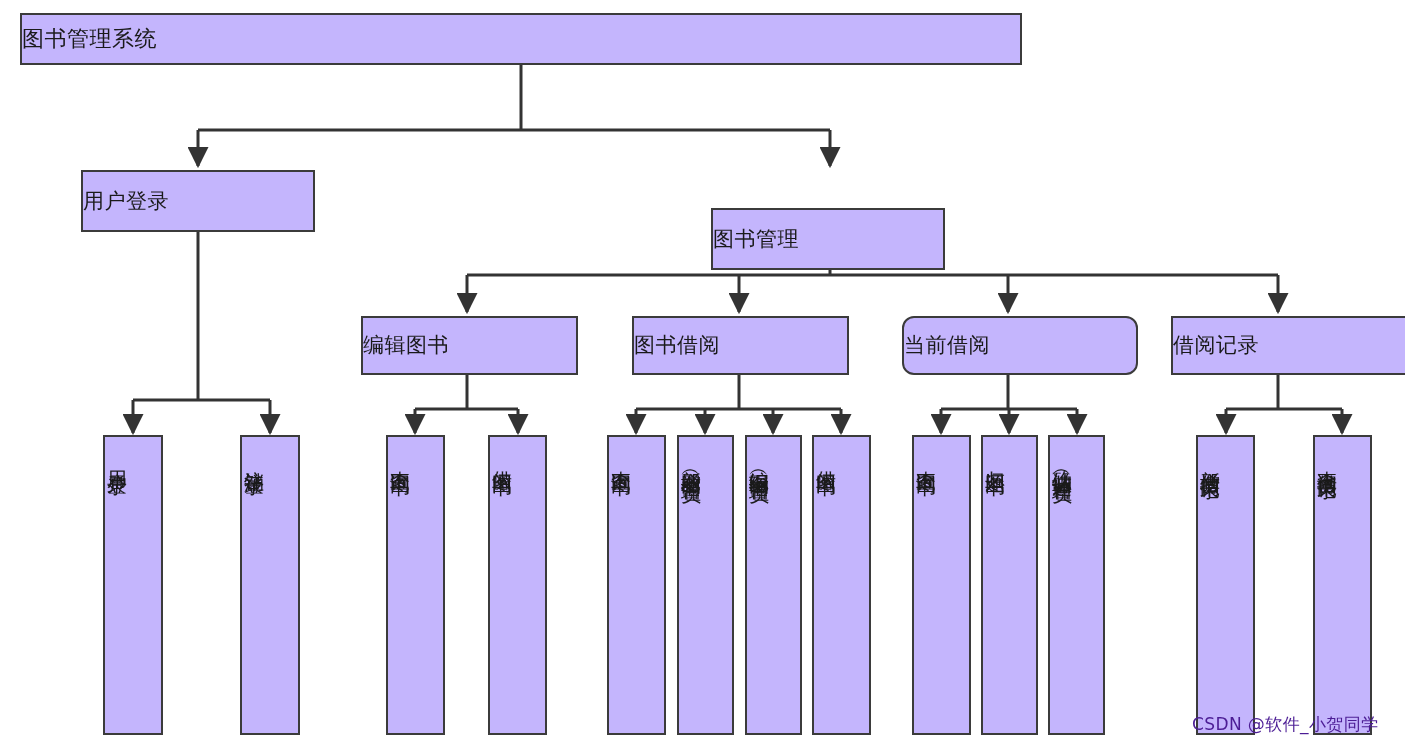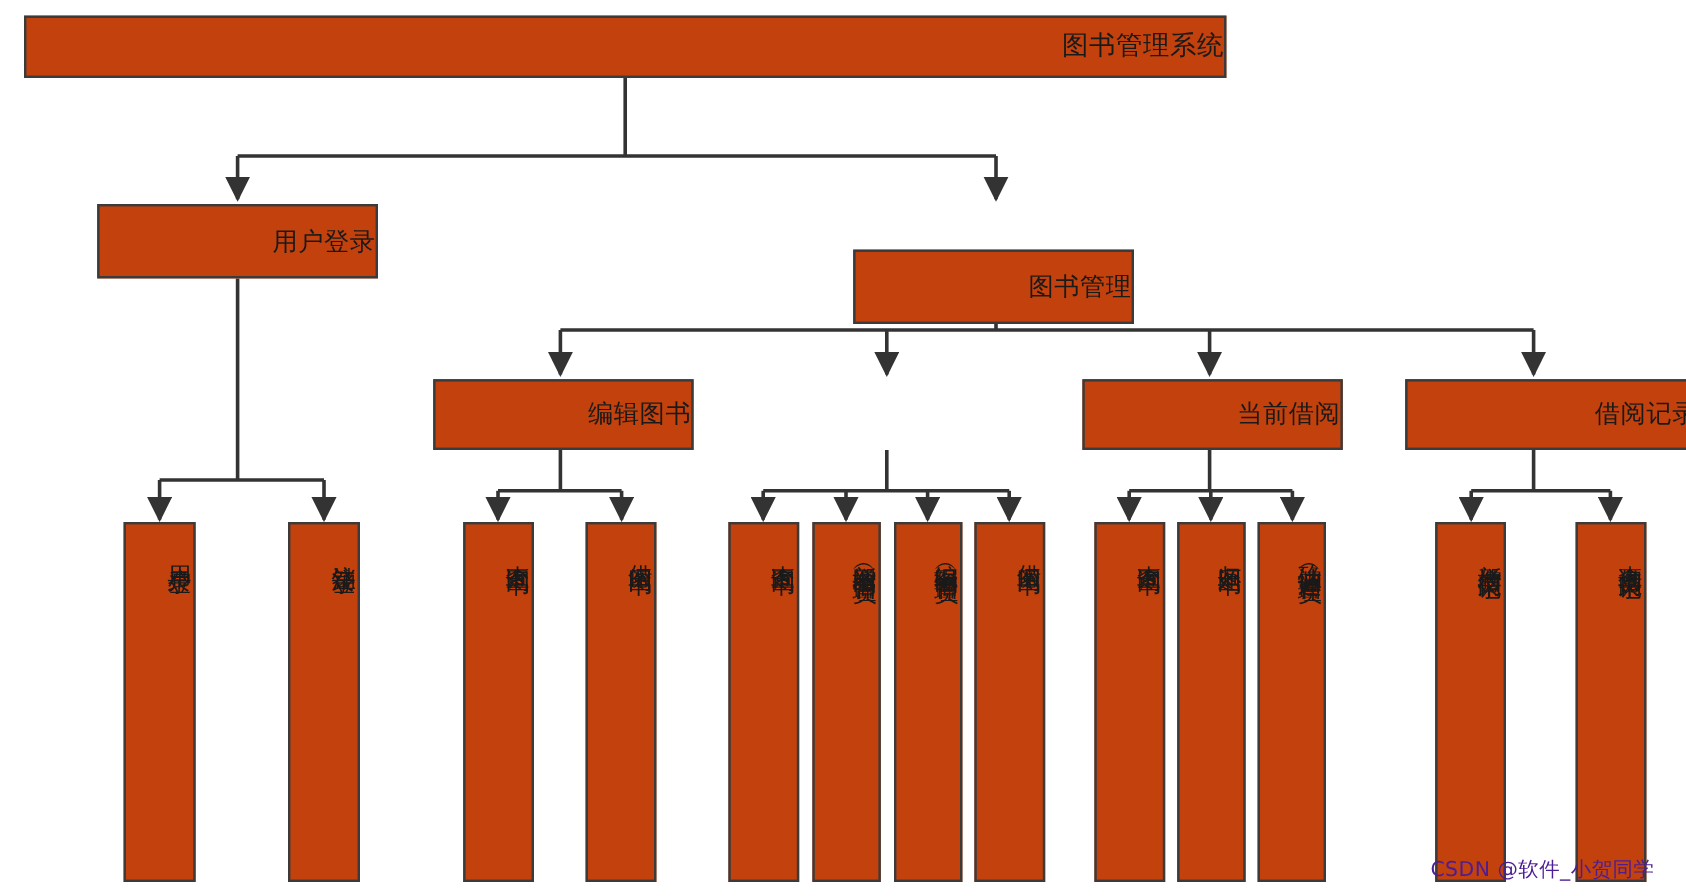--- a/index.html
+++ b/index.html
@@ -8,25 +8,25 @@
     background:#ffffff;
     font-family:"DejaVu Sans","Liberation Sans",sans-serif;
     overflow:hidden;
   }
   #diagram{position:relative;width:1405px;height:747px;}
   #wires{position:absolute;left:0;top:0;width:1405px;height:747px;}
 
   .node{
     position:absolute;
     box-sizing:border-box;
-    background:#c2410c;
+    background:#c4b5fd;
     border:2.5px solid #3b3b3b;
     display:flex;
     align-items:center;
-    justify-content:flex-end;
+    justify-content:flex-start;
     color:#1a1a1a;
   }
   .node .lbl{
     display:block;
     line-height:1.08;
     letter-spacing:0.5px;
     white-space:nowrap;
   }
   
   .h .lbl{font-size:21px;}
@@ -114,21 +114,24 @@
   <div class="node h" style="left:81px;top:170px;width:234px;height:62px;">
     <span class="lbl">用户登录</span>
   </div>
   <div class="node h" style="left:711px;top:170px;width:234px;height:62px;margin-top:38px;">
     <span class="lbl">图书管理</span>
   </div>
 
   <div class="node h" style="left:361px;top:316px;width:217px;height:59px;">
     <span class="lbl">编辑图书</span>
   </div>
-  <div class="node h" style="left:902px;top:316px;width:217px;height:59px;">
+  <div class="node h" style="left:632px;top:316px;width:217px;height:59px;">
+    <span class="lbl">图书借阅</span>
+  </div>
+  <div class="node h" style="left:902px;top:316px;width:236px;height:59px;border-radius:12px;">
     <span class="lbl">当前借阅</span>
   </div>
   <div class="node h" style="left:1171px;top:316px;width:246px;height:59px;">
     <span class="lbl">借阅记录</span>
   </div>
 
   <div class="node v" style="left:103px;top:435px;width:60px;height:300px;">
     <span class="lbl">用户登录</span>
   </div>
   <div class="node v" style="left:240px;top:435px;width:60px;height:300px;">

